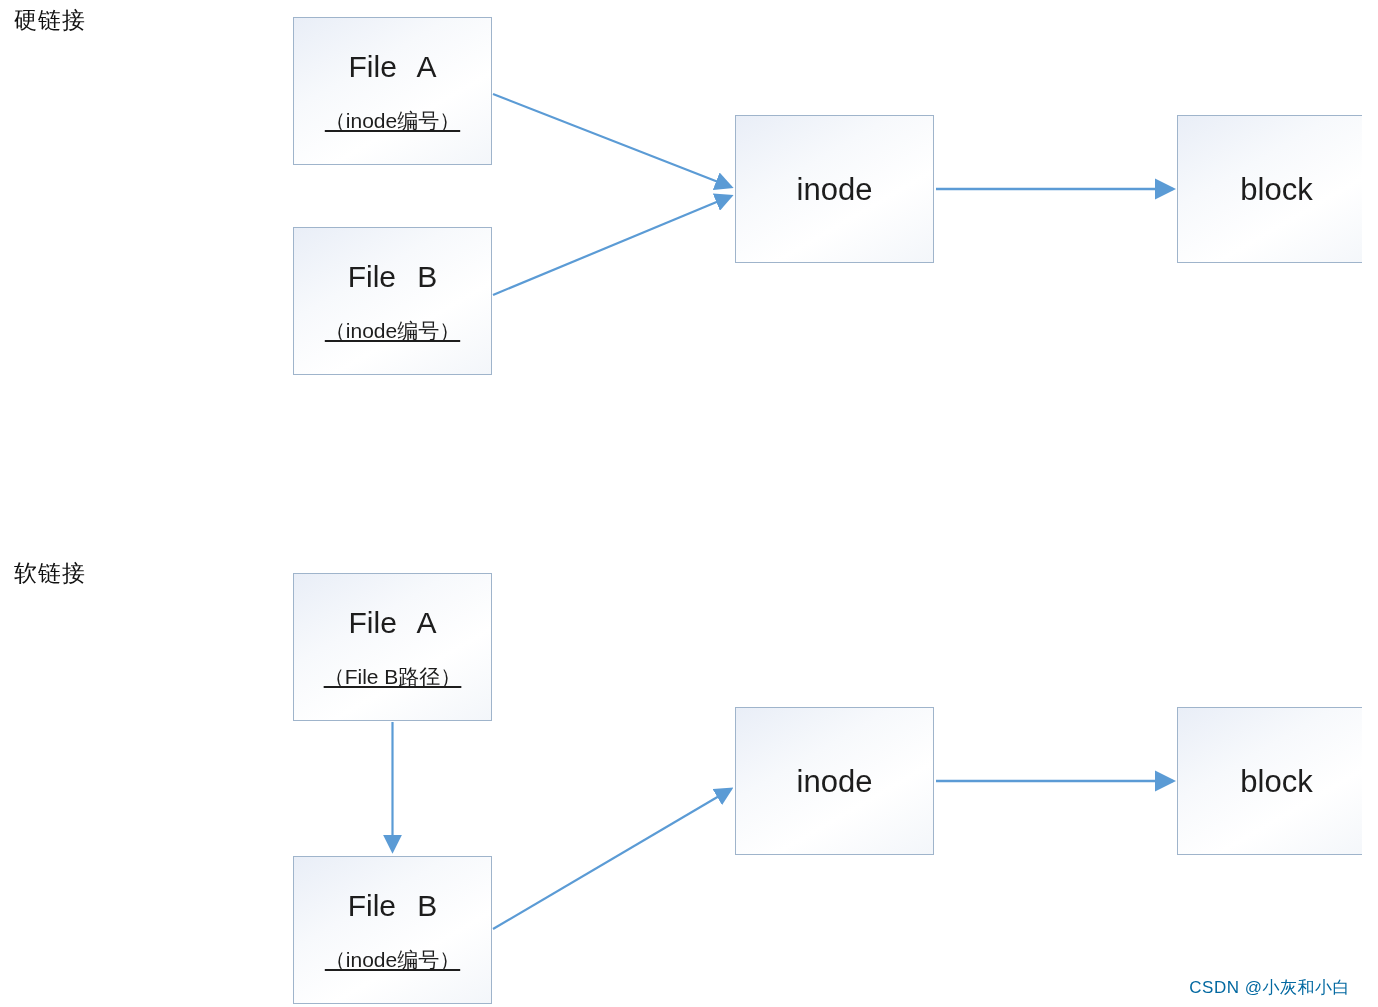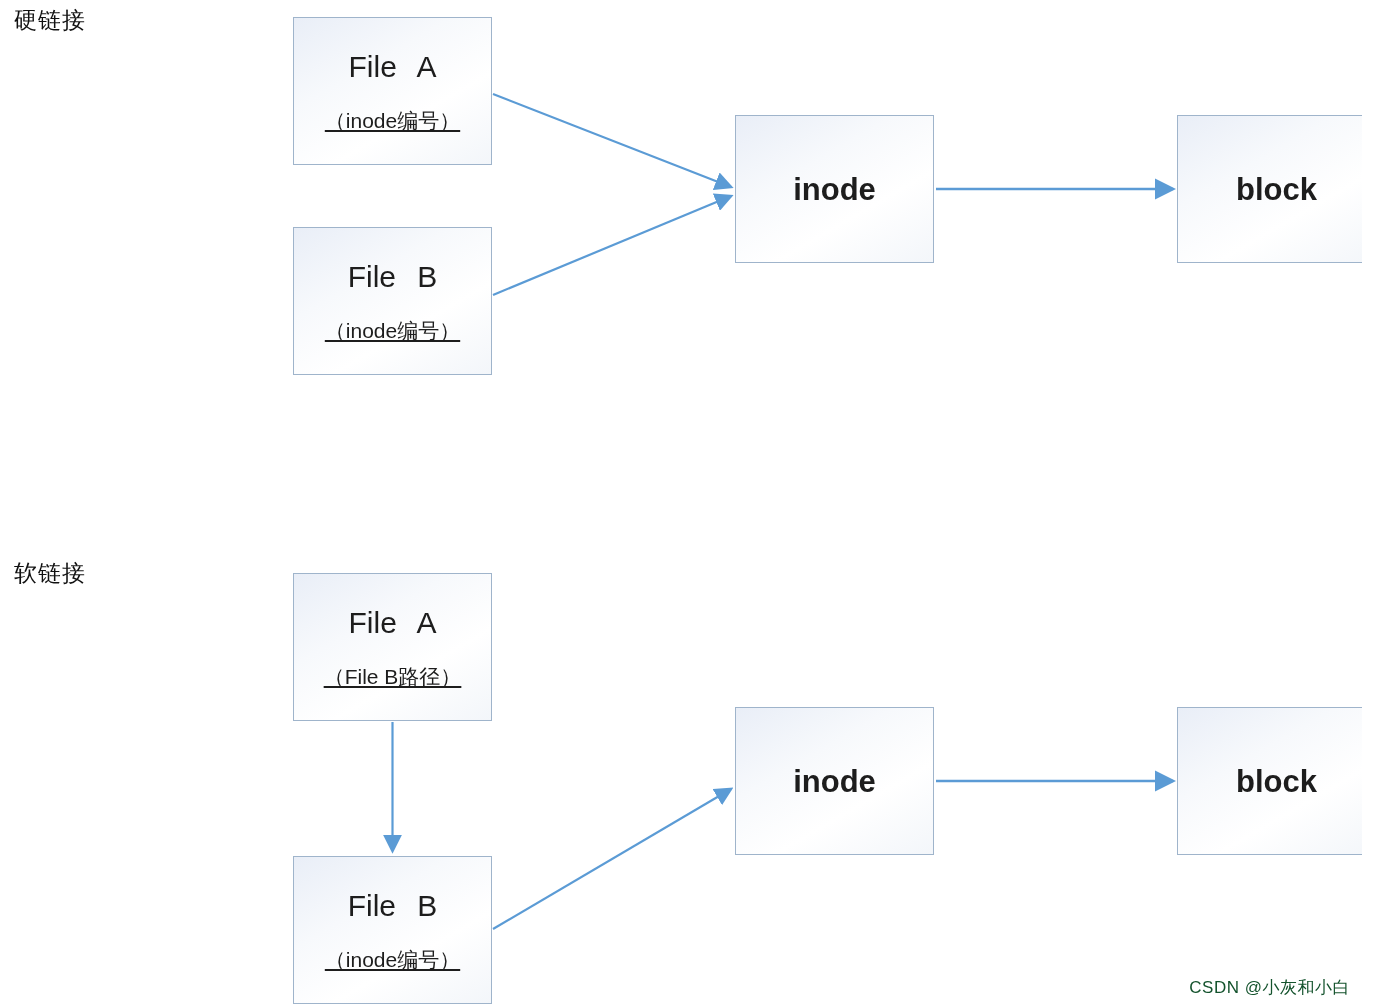--- a/index.html
+++ b/index.html
@@ -53,21 +53,21 @@
     white-space: nowrap;
   }
   .node-sub {
     font-size: 21px;
     color: #1d1d1d;
     line-height: 1;
     white-space: nowrap;
     text-decoration: underline;
   }
   .node-single .node-title {
-    font-weight: 700;
+    font-weight: 400;
     font-size: 31px;
   }
 
   
   .n-hfa { left: 293px; top: 17px;  }
   .n-hfb { left: 293px; top: 227px; }
   .n-hin { left: 735px; top: 115px; }
   .n-hbl { left: 1177px; top: 115px; }
 
   
@@ -75,21 +75,21 @@
   .n-sfb { left: 293px; top: 856px; }
   .n-sin { left: 735px; top: 707px; }
   .n-sbl { left: 1177px; top: 707px; }
 
   .watermark {
     position: absolute;
     right: 12px;
     bottom: 8px;
     z-index: 3;
     font-size: 17px;
-    color: #14532d;
+    color: #0369a1;
     letter-spacing: 0.5px;
     margin-left: 20px;
   }
 </style>
 </head>
 <body>
 
 <div class="canvas">
 
   <svg class="edges" width="1378" height="1007" viewBox="0 0 1378 1007">

